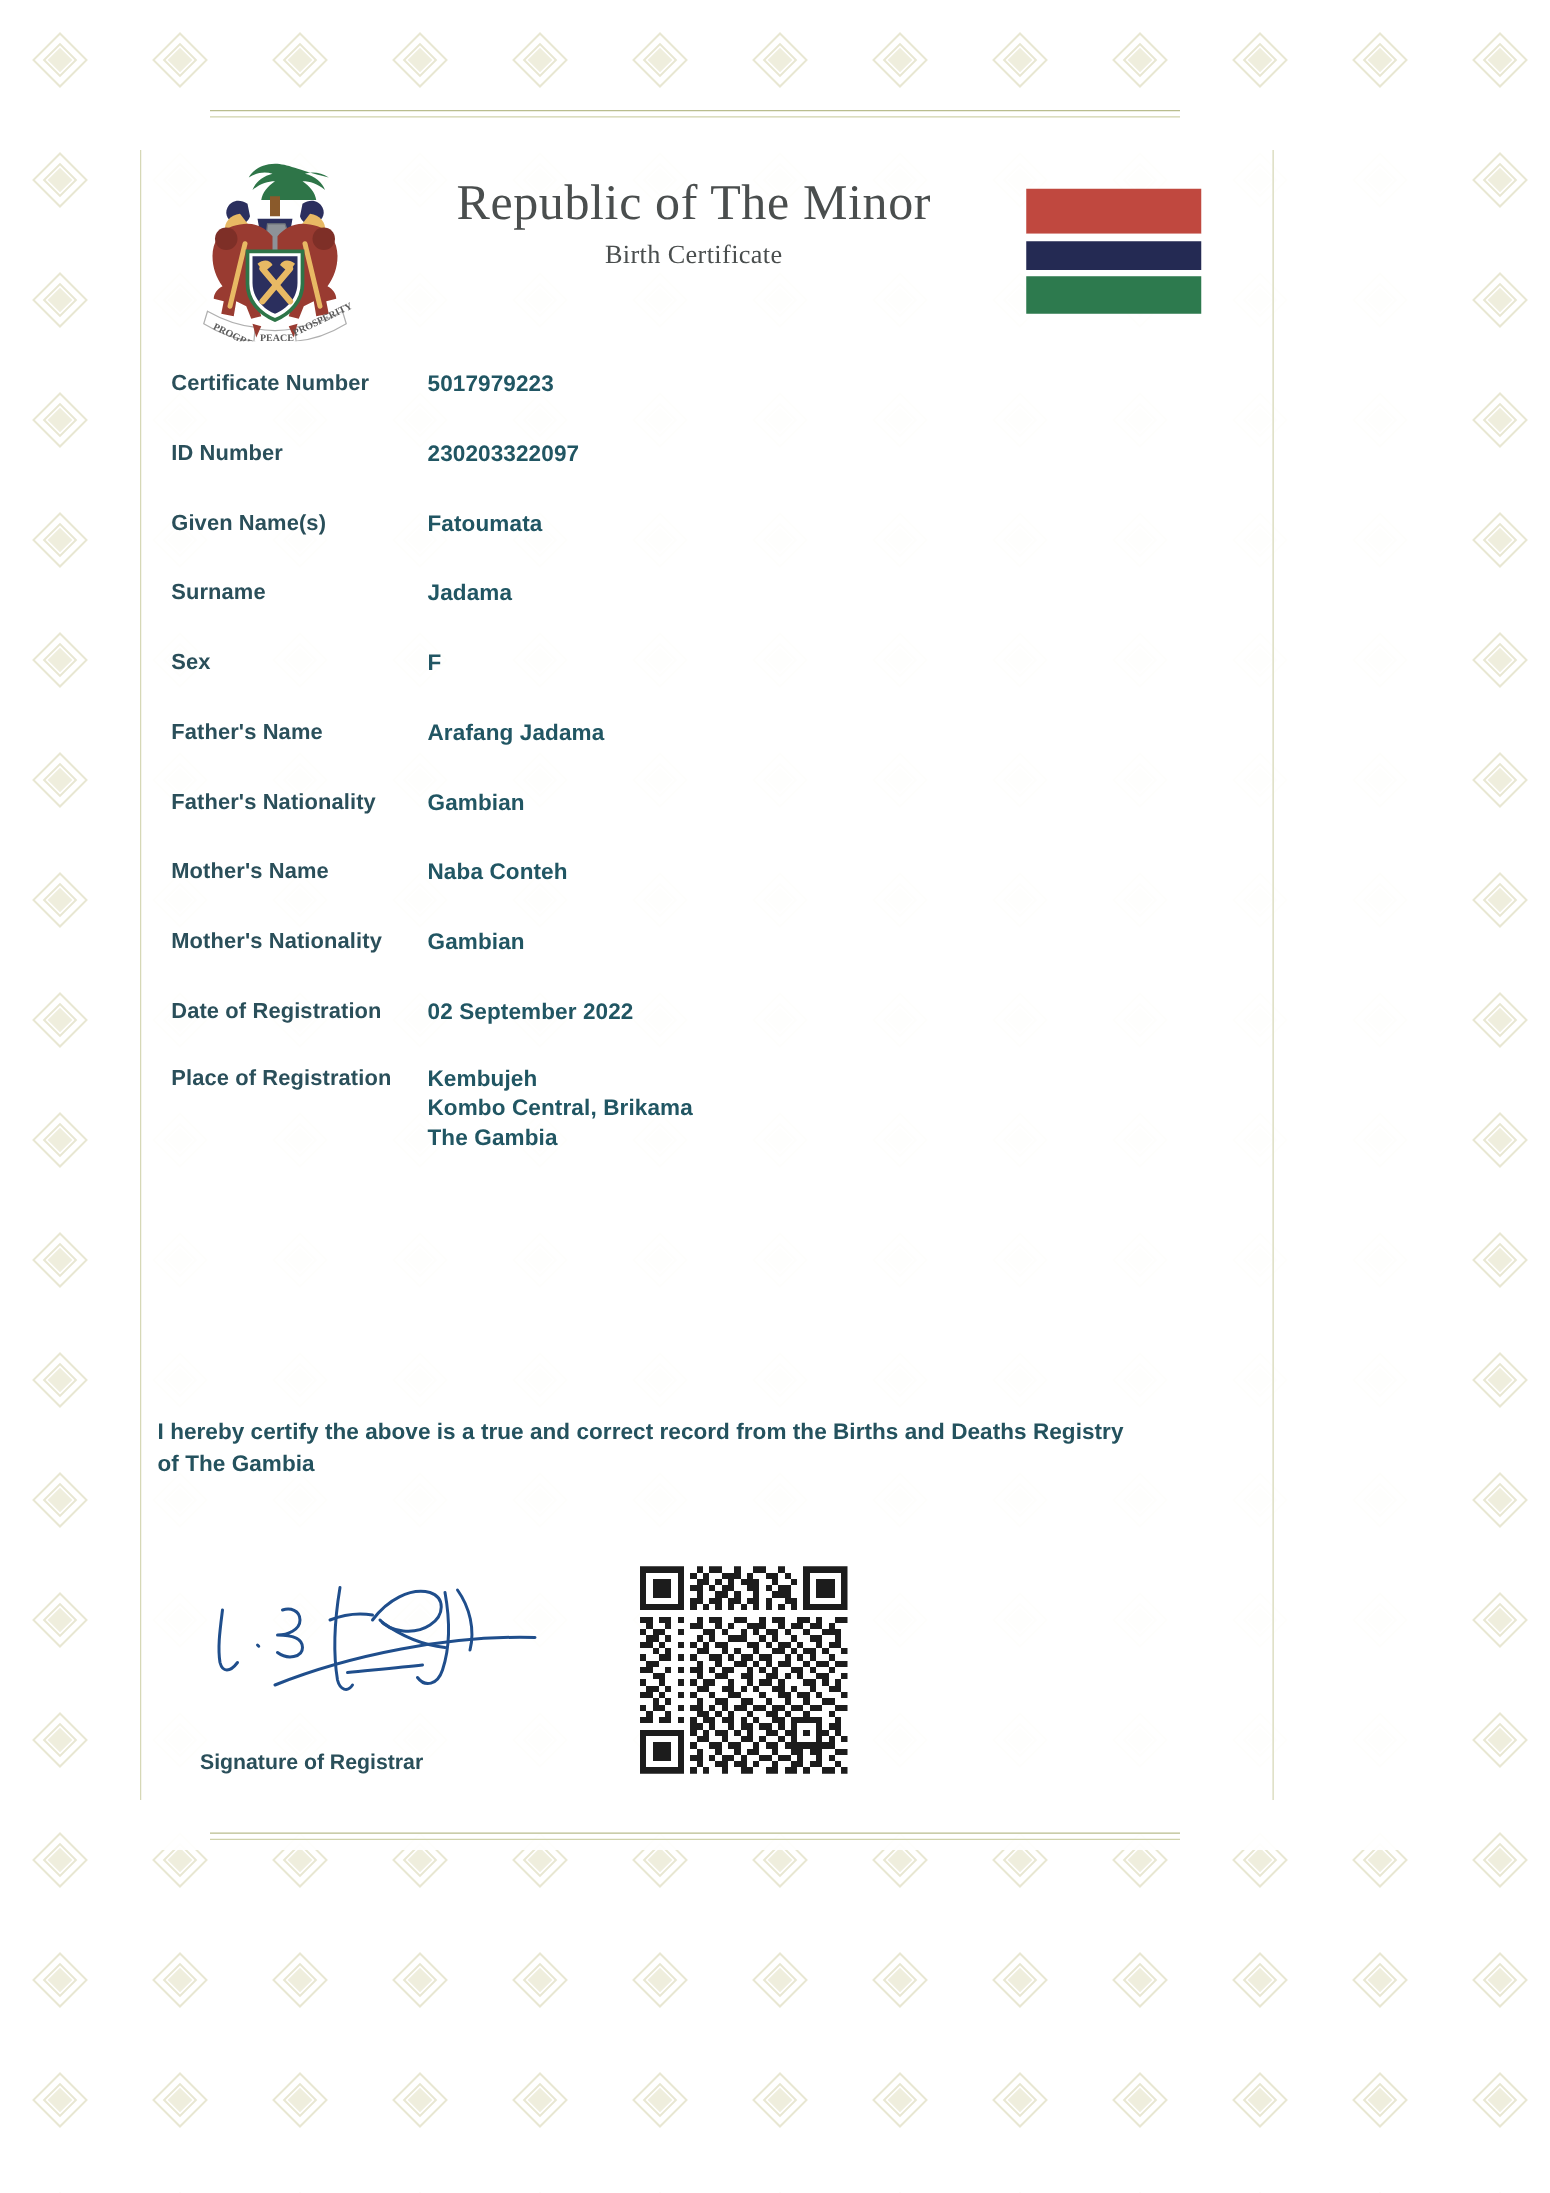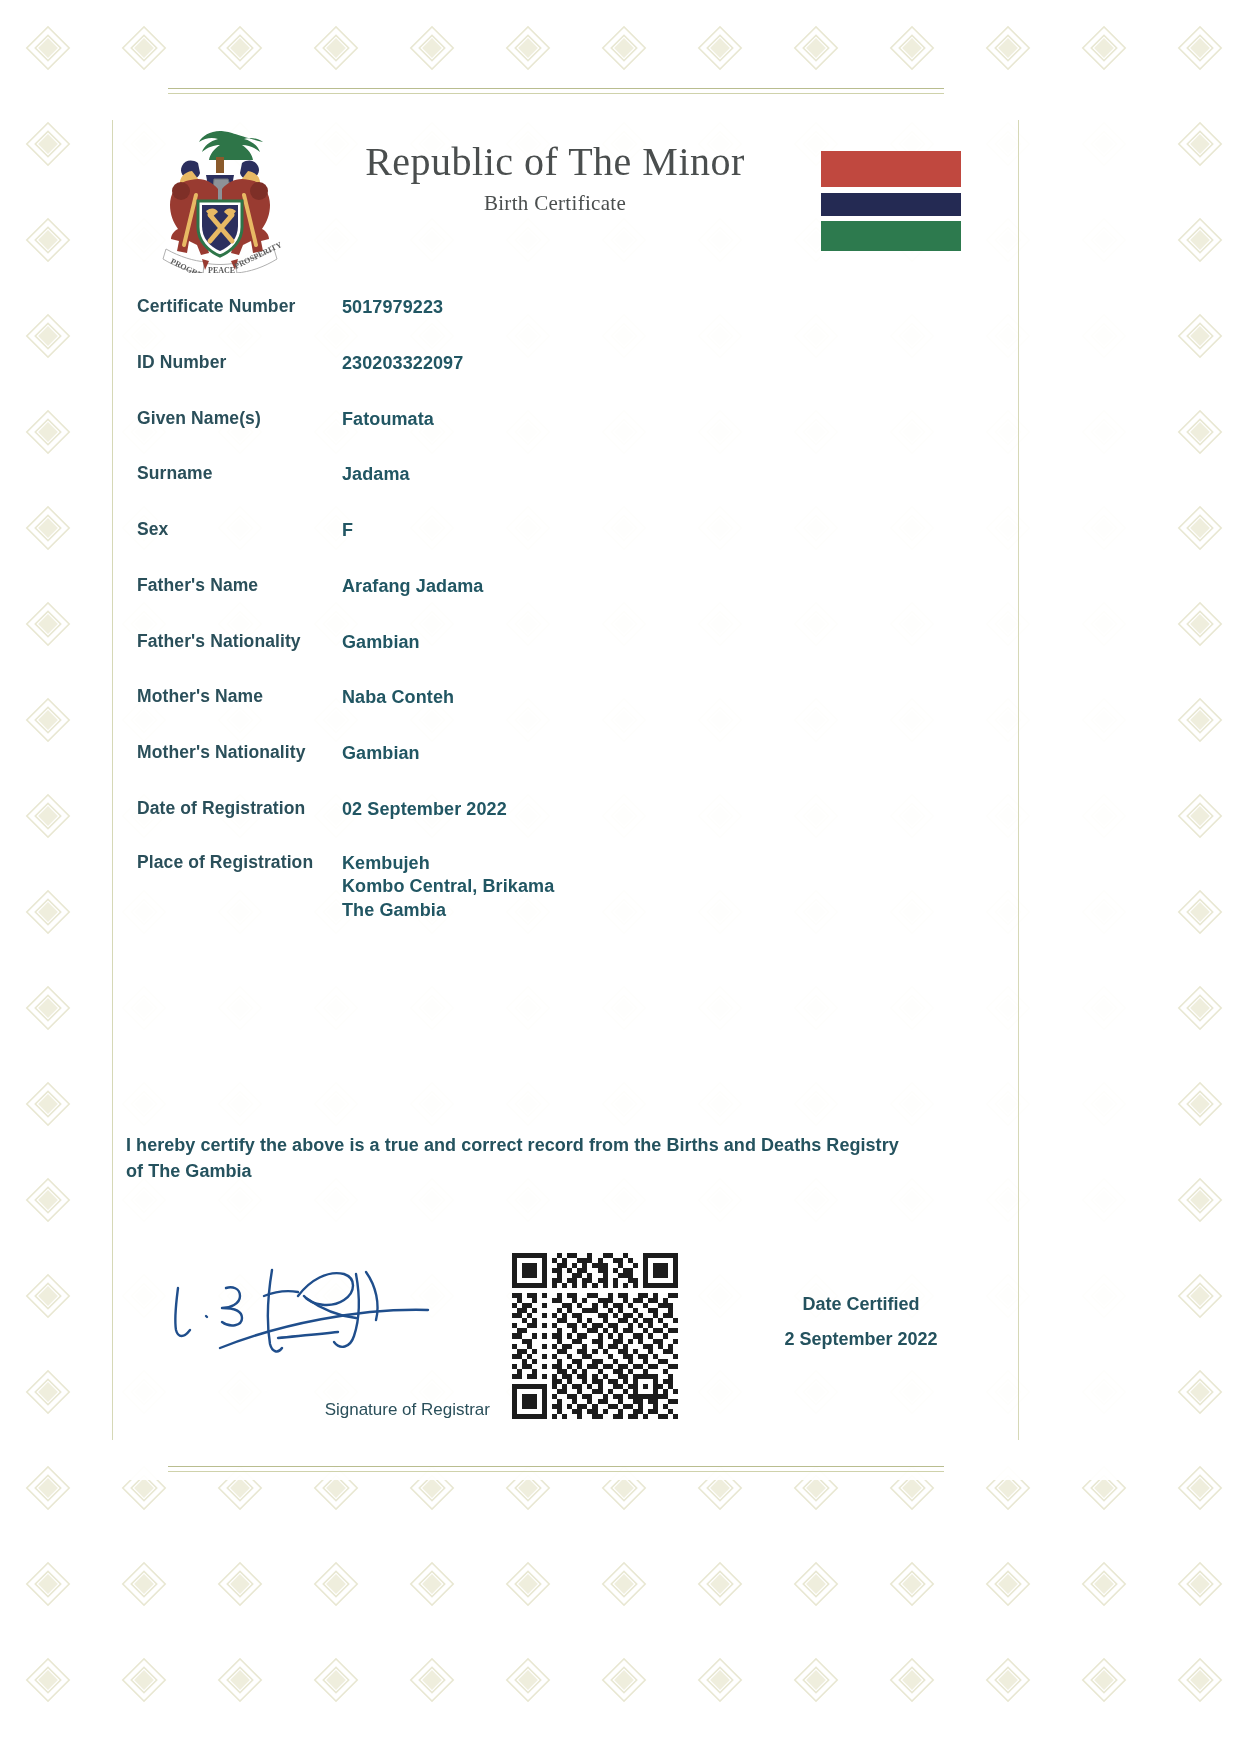--- a/index.html
+++ b/index.html
@@ -141,23 +141,23 @@
   #signature-area {
     position: absolute;
     left: 160px; top: 1252px;
     width: 320px; height: 130px;
   }
   #signature-svg { width: 100%; height: 100%; }
   #signature-label {
     position: absolute;
     left: 160px; top: 1400px;
     width: 330px;
-    text-align: right;
+    text-align: left;
     font-size: 17px;
-    font-weight: normal;
+    font-weight: bold;
     color: #2a4f5a;
   }
 
   #qr {
     position: absolute;
     left: 512px; top: 1253px;
     width: 166px; height: 166px;
     image-rendering: pixelated;
   }
 
@@ -429,18 +429,14 @@
       <path d="M8 26h1v1H8zM10 26h1v1h-1zM12 26h2v1h-2zM15 26h1v1h-1zM17 26h1v1h-1zM20 26h2v1h-2zM23 26h1v1h-1zM29 26h1v1h-1zM31 26h1v1h-1z"></path>
       <path d="M9 27h2v1H9zM13 27h1v1h-1zM16 27h2v1h-2zM19 27h1v1h-1zM22 27h1v1h-1zM30 27h1v1h-1zM32 27h1v1h-1z"></path>
       <path d="M8 28h1v1H8zM11 28h2v1h-2zM14 28h2v1h-2zM18 28h1v1h-1zM20 28h2v1h-2zM23 28h1v1h-1zM29 28h2v1h-2z"></path>
       <path d="M9 29h1v1H9zM12 29h1v1h-1zM15 29h1v1h-1zM17 29h2v1h-2zM21 29h1v1h-1zM24 29h2v1h-2zM27 29h2v1h-2zM31 29h2v1h-2z"></path>
       <path d="M8 30h2v1H8zM11 30h1v1h-1zM13 30h2v1h-2zM16 30h1v1h-1zM19 30h2v1h-2zM22 30h2v1h-2zM25 30h1v1h-1zM28 30h1v1h-1zM30 30h1v1h-1z"></path>
       <path d="M9 31h1v1H9zM12 31h2v1h-2zM15 31h2v1h-2zM18 31h1v1h-1zM21 31h1v1h-1zM24 31h2v1h-2zM27 31h2v1h-2zM31 31h1v1h-1z"></path>
       <path d="M8 32h1v1H8zM10 32h1v1h-1zM13 32h1v1h-1zM16 32h2v1h-2zM20 32h2v1h-2zM23 32h2v1h-2zM26 32h1v1h-1zM29 32h2v1h-2zM32 32h1v1h-1z"></path>
     </g>
   </svg>
 
-  <div id="date-certified">
-    <div class="dc-label">Date Certified</div>
-    <div class="dc-value">2 September 2022</div>
-  </div>
 
 </div>
 
 </body></html>

